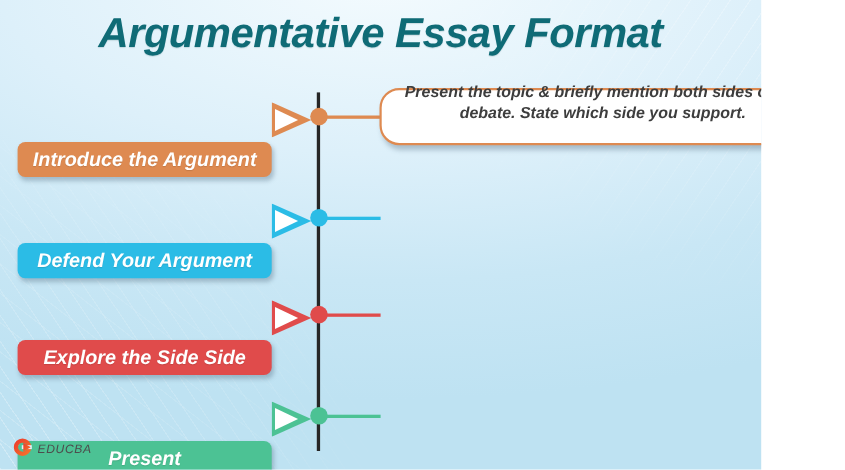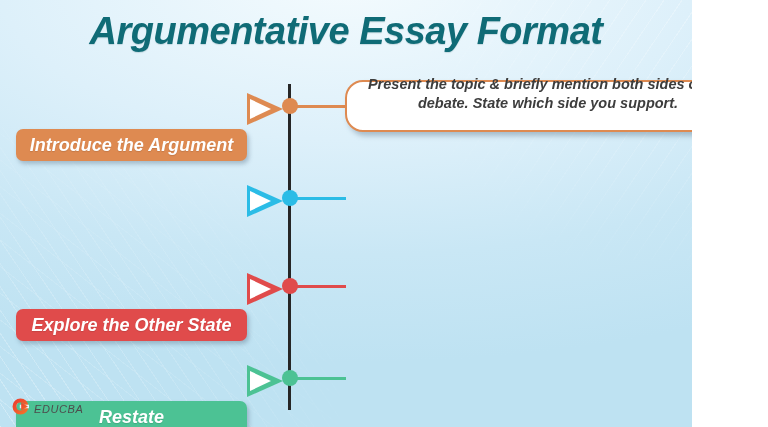--- a/index.html
+++ b/index.html
@@ -127,43 +127,46 @@
       <polygon points="3,6 24,16 3,26" fill="#ffffff"></polygon>
     </svg>
     <span class="timeline-dot"></span>
     <div class="connector"></div>
     <div class="desc-box">
       <span>Present the topic &amp; briefly mention both sides of the debate. State which side you support.</span>
     </div>
   </div>
 
   <div class="row" style="--c: #2BBCE6;">
+    <div class="label-pill">
+      <span>Defend Your Argument</span>
+    </div>
     <svg class="arrow-svg" viewBox="0 0 36 32">
       <polygon points="0,0 36,16 0,32" style="fill:var(--c)"></polygon>
       <polygon points="3,6 24,16 3,26" fill="#ffffff"></polygon>
     </svg>
     <span class="timeline-dot"></span>
     <div class="connector"></div>
   </div>
 
   <div class="row" style="--c: #E04B4B;">
     <div class="label-pill">
-      <span>Explore the Other State</span>
+      <span>Explore the Side Side</span>
     </div>
     <svg class="arrow-svg" viewBox="0 0 36 32">
       <polygon points="0,0 36,16 0,32" style="fill:var(--c)"></polygon>
       <polygon points="3,6 24,16 3,26" fill="#ffffff"></polygon>
     </svg>
     <span class="timeline-dot"></span>
     <div class="connector"></div>
   </div>
 
   <div class="row" style="--c: #4CC294;">
     <div class="label-pill">
-      <span>Restate</span>
+      <span>Present</span>
     </div>
     <svg class="arrow-svg" viewBox="0 0 36 32">
       <polygon points="0,0 36,16 0,32" style="fill:var(--c)"></polygon>
       <polygon points="3,6 24,16 3,26" fill="#ffffff"></polygon>
     </svg>
     <span class="timeline-dot"></span>
     <div class="connector"></div>
   </div>
 </div>
 

